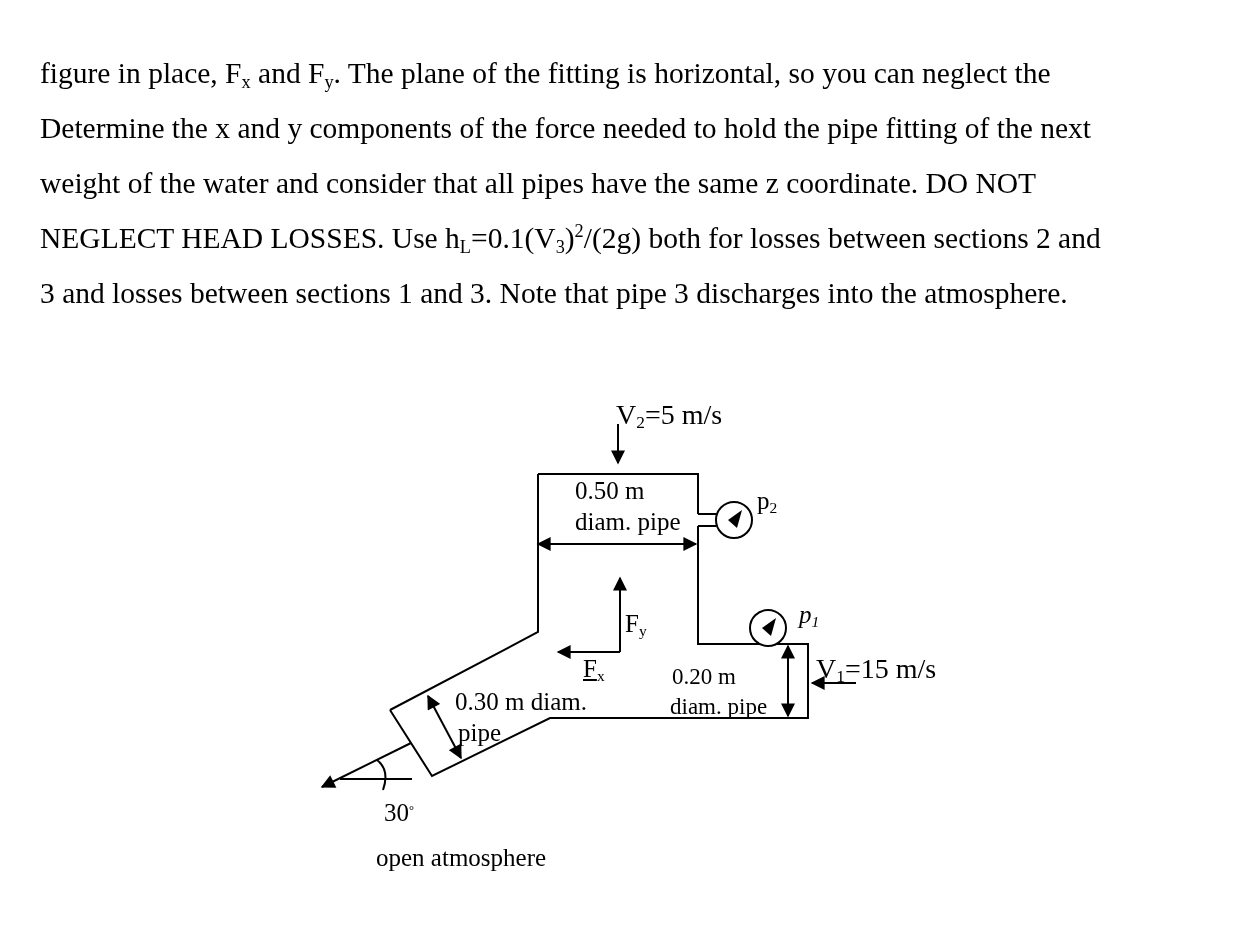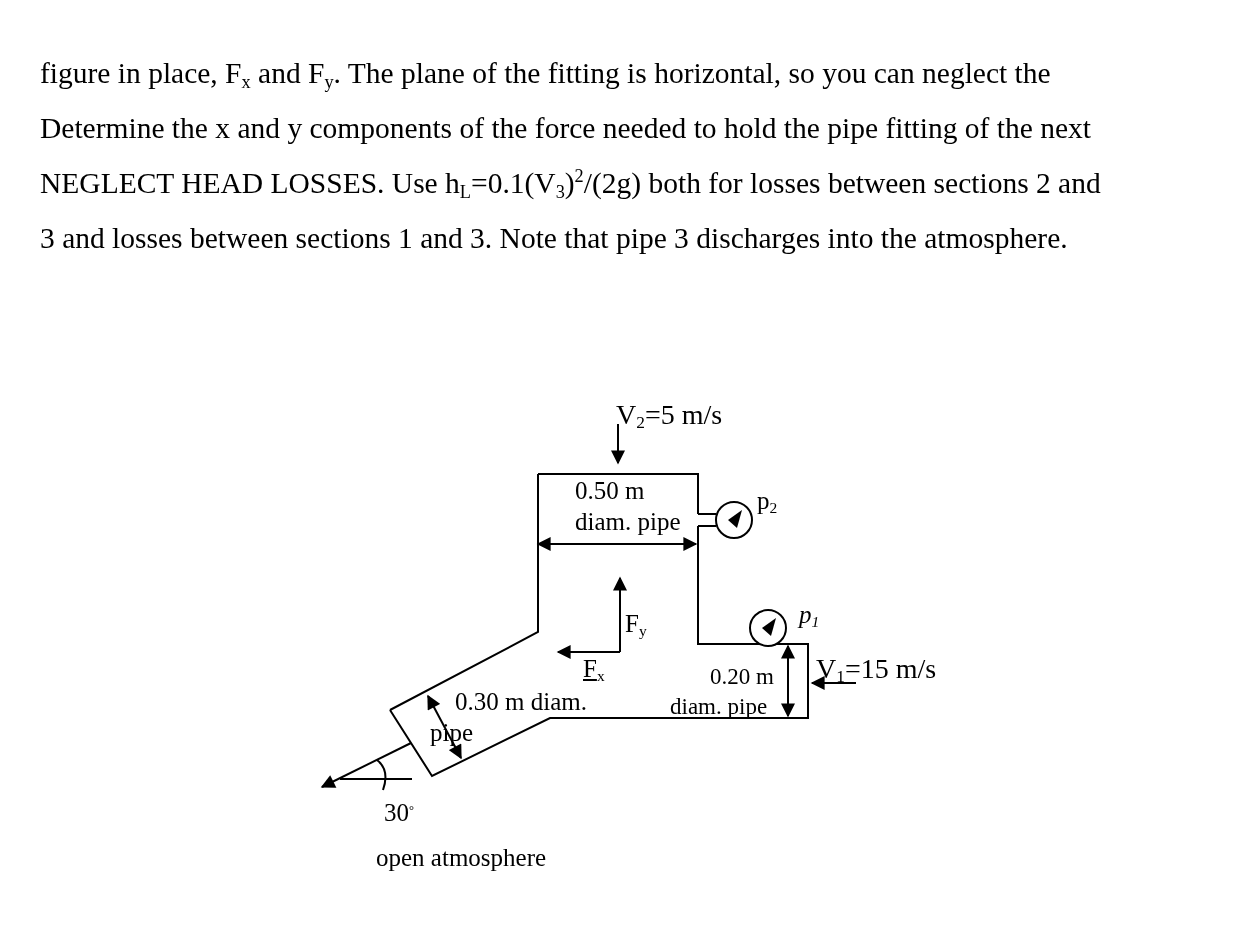--- a/index.html
+++ b/index.html
@@ -54,20 +54,21 @@
     }
     .lbl.big { font-size: 28px; }
     .lbl.small { font-size: 23px; }
   </style>
 </head>
 <body>
 
 <div class="problem">
   <span class="line"><span>figure in place, F</span><sub>x</sub><span> and F</span><sub>y</sub><span>. The plane of the fitting is horizontal, so you can neglect the</span></span>
   <span class="line">Determine the x and y components of the force needed to hold the pipe fitting of the next</span>
+  <span class="line">weight of the water and consider that all pipes have the same z coordinate. DO NOT</span>
   <span class="line"><span>NEGLECT HEAD LOSSES. Use h</span><sub>L</sub><span>=0.1(V</span><sub>3</sub><span>)</span><sup>2</sup><span>/(2g) both for losses between sections 2 and</span></span>
   <span class="line">3 and losses between sections 1 and 3. Note that pipe 3 discharges into the atmosphere.</span>
 </div>
 
 <div class="figure">
   <svg width="1246" height="934" viewBox="0 0 1246 934">
     <defs>
       <marker id="ah" viewBox="0 0 10 10" refX="9" refY="5" markerWidth="7" markerHeight="7" orient="auto-start-reverse" markerUnits="userSpaceOnUse">
         <path d="M0,0 L10,5 L0,10 z" fill="#000"></path>
       </marker>
@@ -130,24 +131,24 @@
 
   <div class="lbl" style="left:575px; top:476px;">0.50 m</div>
   <div class="lbl" style="left:575px; top:507px;">diam. pipe</div>
 
   <div class="lbl" style="left:757px; top:486px;text-align:center;"><span>p</span><sub>2</sub></div>
   <div class="lbl" style="left:799px; top:600px;font-style:italic;"><span>p</span><sub>1</sub></div>
 
   <div class="lbl" style="left:625px; top:609px;"><span>F</span><sub>y</sub></div>
   <div class="lbl" style="left:583px; top:654px;text-decoration:underline;"><span>F</span><sub>x</sub></div>
 
-  <div class="lbl small" style="left:672px; top:662px;margin-left:38px;">0.20 m</div>
+  <div class="lbl small" style="left:672px; top:662px;">0.20 m</div>
   <div class="lbl small" style="left:670px; top:692px;">diam. pipe</div>
 
   <div class="lbl big" style="left:816px; top:654px;"><span>V</span><sub>1</sub><span>=15 m/s</span></div>
 
   <div class="lbl" style="left:455px; top:687px;">0.30 m diam.</div>
-  <div class="lbl" style="left:430px; top:718px;text-align:right;">pipe</div>
+  <div class="lbl" style="left:458px; top:718px;text-align:right;">pipe</div>
 
   <div class="lbl" style="left:384px; top:798px;"><span>30</span><sup style="font-size:50%;">°</sup></div>
 
   <div class="lbl" style="left:376px; top:843px;">open atmosphere</div>
 </div>
 
 </body></html>

